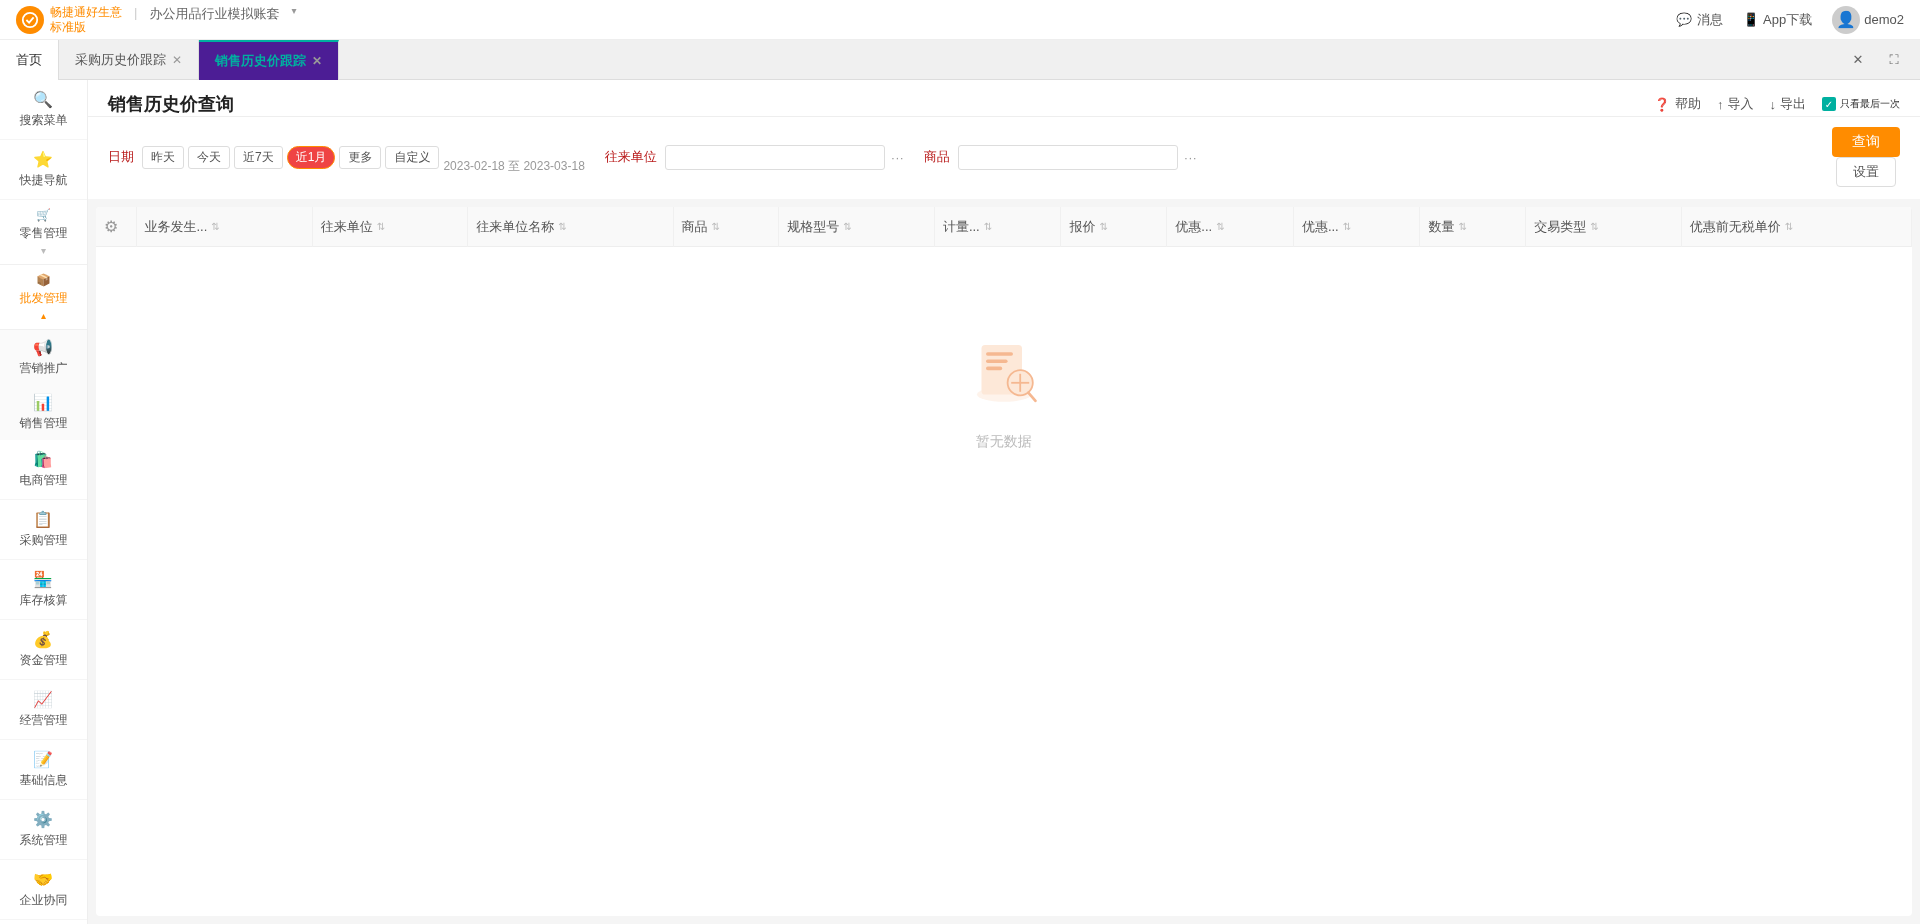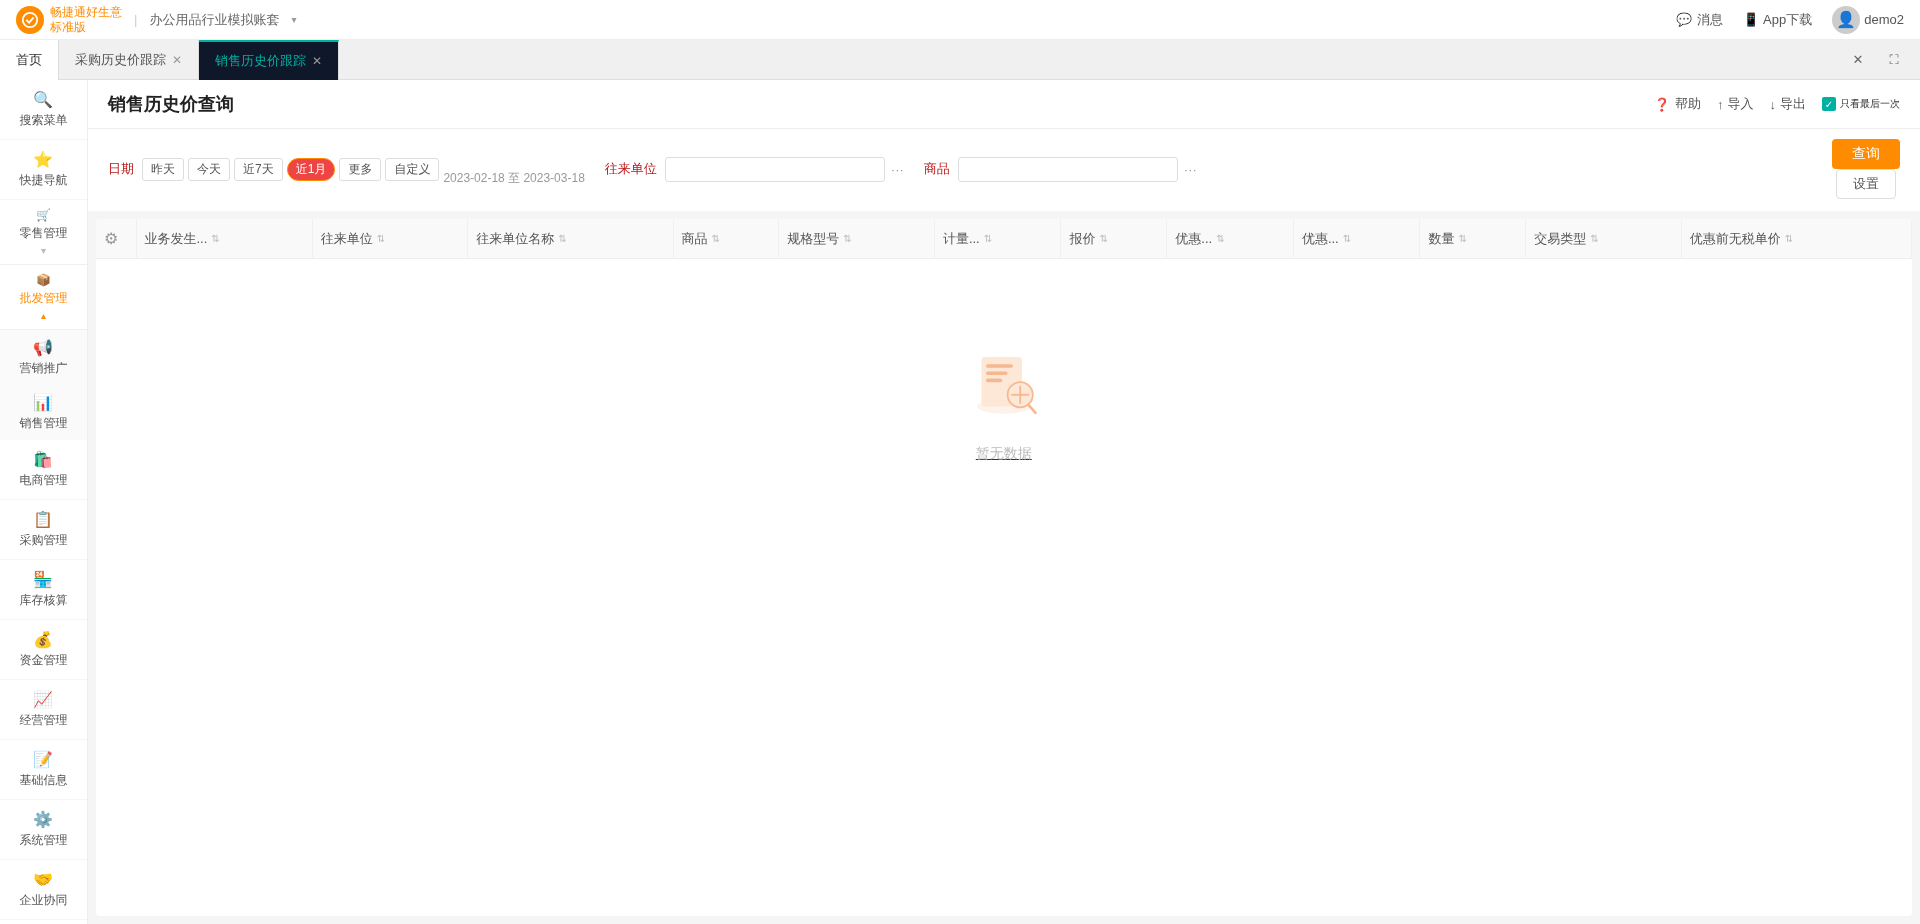--- a/index.html
+++ b/index.html
@@ -9,21 +9,21 @@
     .topbar {
       height: 40px;
       background: #fff;
       display: flex;
       align-items: center;
       padding: 0 16px;
       border-bottom: 1px solid #eee;
       justify-content: space-between;
       flex-shrink: 0;
     }
-    .topbar-left { display: flex; align-items: center; gap: 8px; }
+    .topbar-left { display: flex; align-items: flex-start; gap: 8px; }
     .logo-area { display: flex; align-items: center; gap: 6px; }
     .logo-icon { width: 28px; height: 28px; background: #ff8c00; border-radius: 50%; display: flex; align-items: center; justify-content: center; }
     .logo-icon svg { width: 18px; height: 18px; }
     .logo-text { font-size: 12px; color: #ff8c00; line-height: 1.2; }
     .app-title { font-size: 13px; color: #666; }
     .topbar-right { display: flex; align-items: center; gap: 20px; }
     .topbar-btn { display: flex; align-items: center; gap: 4px; cursor: pointer; color: #555; font-size: 13px; }
     .avatar { width: 28px; height: 28px; border-radius: 50%; background: #ccc; overflow: hidden; display: flex; align-items: center; justify-content: center; }
 
     
@@ -46,23 +46,24 @@
       color: #555;
       border-right: 1px solid #ddd;
       gap: 6px;
       white-space: nowrap;
     }
     .tab.home {
       background: #fff;
       color: #333;
     }
     .tab.active {
-      background: #0f172a;
+      background: #4c1d95;
       color: #00b0a0;
       border-top: 2px solid #00b0a0;
+      font-weight: bold;
     }
     .tab-close { color: #999; font-size: 12px; cursor: pointer; }
     .tabbar-actions { margin-left: auto; display: flex; align-items: center; gap: 8px; padding-right: 12px; }
     .tabbar-icon-btn { width: 28px; height: 28px; display: flex; align-items: center; justify-content: center; cursor: pointer; color: #666; }
 
     
     .main-layout { display: flex; flex: 1; overflow: hidden; }
 
     
     .sidebar {
@@ -114,21 +115,20 @@
     .page-header {
       background: #fff;
       padding: 12px 20px 0 20px;
       border-bottom: 1px solid #eee;
       flex-shrink: 0;
     }
     .page-title-row {
       display: flex;
       align-items: center;
       justify-content: space-between;
-      margin-bottom: 12px;
     }
     .page-title {
       font-size: 18px;
       font-weight: 600;
       color: #222;
     }
     .page-actions { display: flex; align-items: center; gap: 16px; }
     .page-action-btn {
       display: flex; align-items: center; gap: 4px;
       cursor: pointer; color: #555; font-size: 13px;
@@ -221,21 +221,20 @@
       white-space: nowrap;
       cursor: pointer;
       user-select: none;
     }
     th .th-inner { display: flex; align-items: center; gap: 4px; }
     .sort-icon { color: #bbb; font-size: 10px; }
     td {
       padding: 10px 8px;
       border-bottom: 1px solid #f5f5f5;
       border-right: 1px solid #f5f5f5;
-      text-decoration: underline;
     }
     .gear-btn { color: #999; cursor: pointer; font-size: 16px; }
 
     
     .empty-state {
       display: flex;
       flex-direction: column;
       align-items: center;
       justify-content: center;
       padding: 80px 0;

